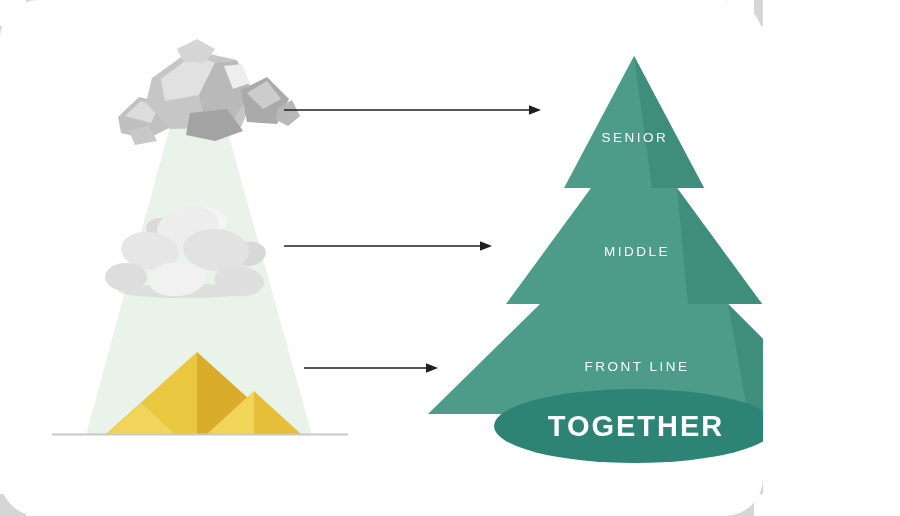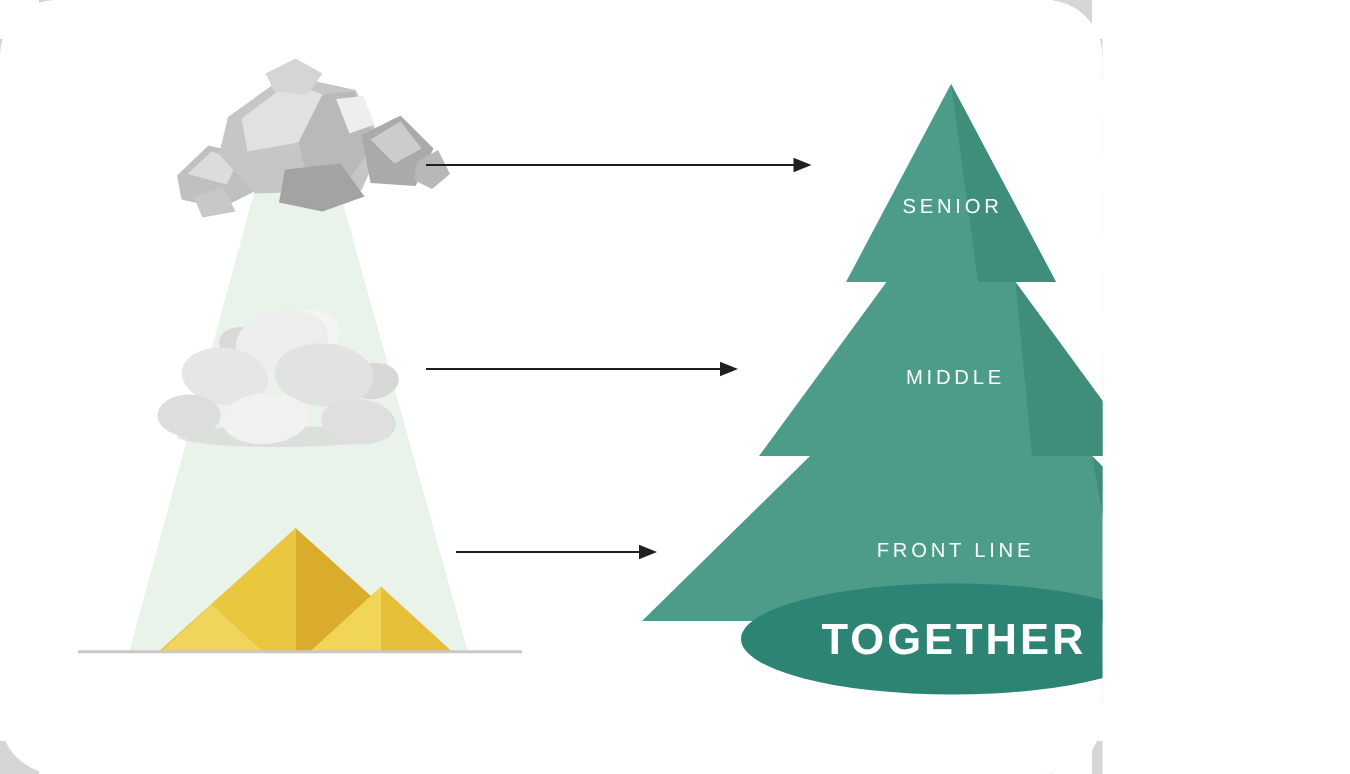--- a/index.html
+++ b/index.html
@@ -10,20 +10,21 @@
     font-family: "Liberation Sans", sans-serif;
     background: #ffffff;
   }
   .backdrop {
     position: relative;
     width: 735px;
     height: 516px;
     
     background-size: 52px 52px;
     background-image: conic-gradient(#d6d6d6 25%, #ffffff 25% 50%, #d6d6d6 50% 75%, #ffffff 75%);
+    padding-left: 28px;
   }
   .stage {
     position: absolute;
     inset: 0;
     background: #ffffff;
     border-radius: 38px;
     overflow: hidden;
   }
   svg.diagram {
     position: absolute;

